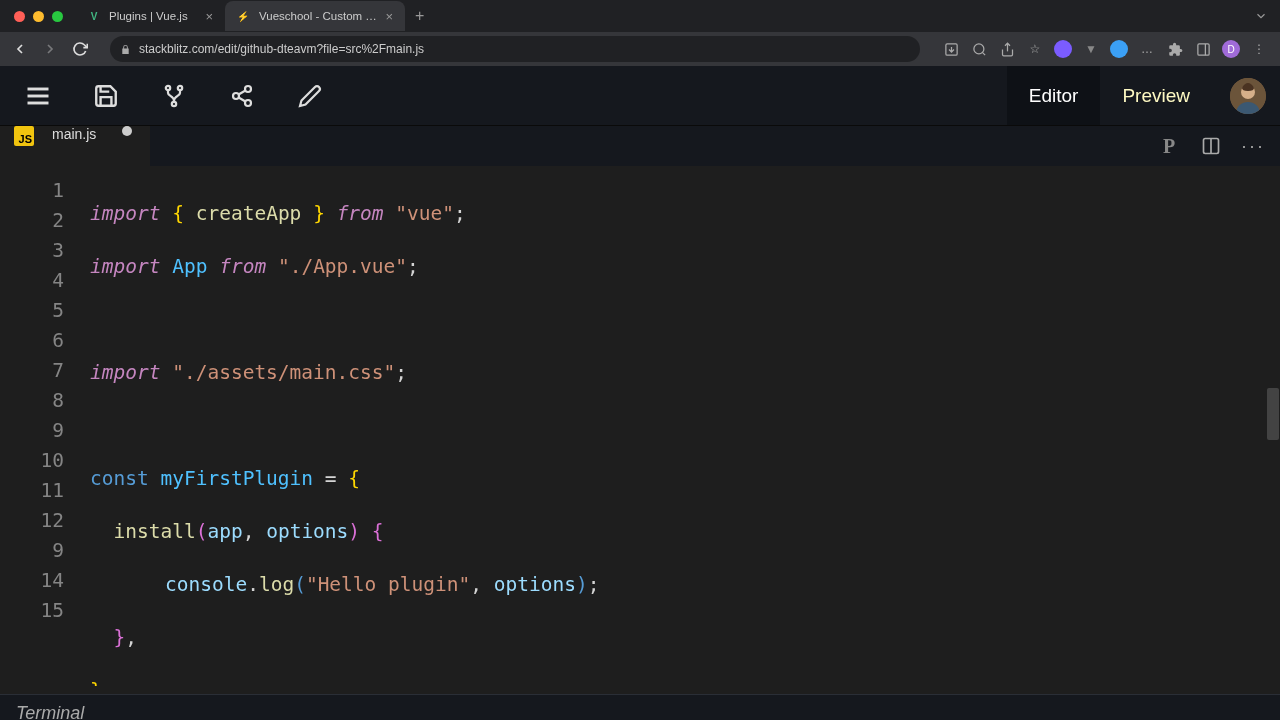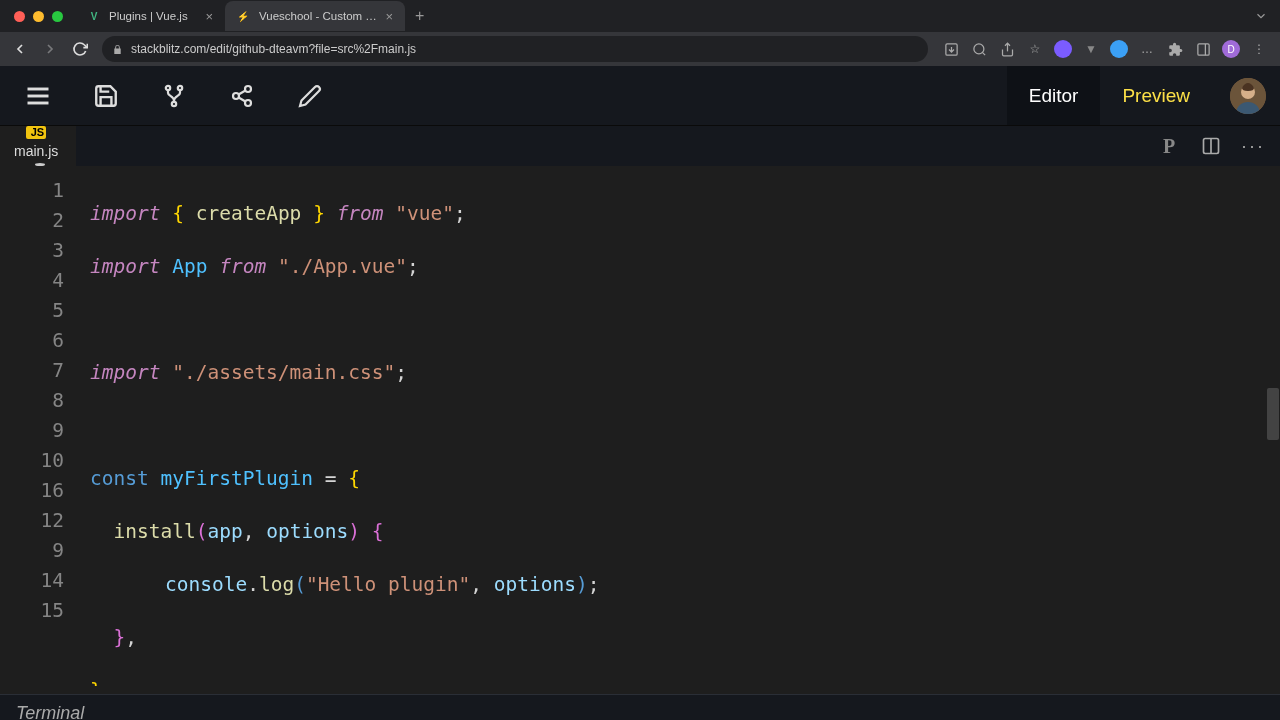--- a/index.html
+++ b/index.html
@@ -15,40 +15,40 @@
 .tl.green { background: #28c840; }
 .tabs { display: flex; gap: 0; align-items: center; }
 .tab { display: flex; align-items: center; gap: 8px; padding: 0 12px; height: 30px; font-size: 11.5px; color: #ccc; border-radius: 8px 8px 0 0; min-width: 150px; max-width: 180px; }
 .tab.active { background: #35363a; }
 .tab-favicon { width: 14px; height: 14px; display: flex; align-items: center; justify-content: center; font-size: 10px; }
 .tab-title { flex: 1; white-space: nowrap; overflow: hidden; text-overflow: ellipsis; }
 .tab-close { color: #999; font-size: 13px; }
 .new-tab { color: #999; padding: 0 10px; font-size: 16px; }
 .chrome-controls { margin-left: auto; padding-right: 12px; color: #999; }
 
-.addr-bar { display: flex; align-items: center; height: 34px; background: #35363a; padding: 0 12px; gap: 14px; }
+.addr-bar { display: flex; align-items: center; height: 34px; background: #35363a; padding: 0 12px; gap: 22px; }
 .nav-icons { display: flex; gap: 14px; align-items: center; color: #aaa; }
 .nav-icon { width: 16px; height: 16px; display: flex; align-items: center; justify-content: center; }
 .url-field { flex: 1; background: #202124; border-radius: 14px; height: 26px; display: flex; align-items: center; padding: 0 10px; font-size: 12px; color: #ccc; gap: 8px; }
 .lock { color: #aaa; font-size: 11px; }
 .right-icons { display: flex; gap: 10px; align-items: center; }
 .ricon { width: 18px; height: 18px; border-radius: 50%; display:flex; align-items:center; justify-content:center; font-size:12px; }
 
 
 .app-toolbar { display: flex; align-items: center; height: 60px; background: #15181e; padding: 0 14px; border-bottom: 1px solid #0a0a0a; }
 .tool-group { display: flex; gap: 40px; align-items: center; padding-left: 10px; }
 .tool-icon { width: 28px; height: 28px; color: #ccc; display:flex; align-items:center; justify-content:center; }
 .view-tabs { margin-left: auto; display: flex; align-items: flex-end; height: 100%; }
-.view-tab { padding: 0 22px; height: 100%; display: flex; align-items: center; font-size: 19px; color: #fde047; }
+.view-tab { padding: 0 22px; height: 100%; display: flex; align-items: center; font-size: 19px; color: #fef9c3; }
 .view-tab.active { background: #0e1116; color: #fff; }
 .avatar { width: 36px; height: 36px; border-radius: 50%; background: #7a5c3e; margin-left: 18px; overflow:hidden; display:flex; align-items:center; justify-content:center; font-size:22px; }
 
 
 .file-tabs { display: flex; align-items: center; height: 40px; background: #15181e; }
-.file-tab { display: flex; align-items: center; gap: 4px; padding: 0 18px 0 14px; height: 100%; background: #1e1e1e; flex-direction: column; }
+.file-tab { display: flex; align-items: flex-start; gap: 18px; padding: 0 18px 0 14px; height: 100%; background: #1e1e1e; }
 .js-badge { width: 20px; height: 20px; background: #f1c40f; color: #000; font-size: 11px; font-weight: bold; display:flex; align-items:flex-end; justify-content:flex-end; padding: 0 2px 1px 0; border-radius:2px; }
 .file-name { font-size: 14px; color: #ddd; }
 .dirty-dot { width: 10px; height: 10px; border-radius: 50%; background: #ccc; margin-left: 8px; }
 .file-actions { margin-left: auto; display: flex; gap: 20px; padding-right: 16px; align-items: center; color: #aaa; }
 .fa { width:22px; height:22px; display:flex; align-items:center; justify-content:center; }
 
 
 .editor { display: flex; background: #1e1e1e; font-family: "SF Mono", Menlo, Consolas, monospace; font-size: 19.5px; height: 520px; overflow: hidden; position: relative; }
 .gutter { width: 90px; text-align: right; color: #858585; padding-top: 10px; user-select: none; }
 .gutter div { padding-right: 26px; height: 30px; line-height: 30px; }
@@ -250,21 +250,21 @@
     <div>1</div>
       <div>2</div>
       <div>3</div>
       <div>4</div>
       <div>5</div>
       <div>6</div>
       <div>7</div>
       <div>8</div>
       <div>9</div>
       <div>10</div>
-      <div>16</div>
+      <div>11</div>
       <div>12</div>
       <div>9</div>
       <div>14</div>
       <div>15</div>
   </div>
   <div class="code">
 <div class="line"><span class="kw">import</span> <span class="br">{</span> <span class="fn">createApp</span> <span class="br">}</span> <span class="kw">from</span> <span class="str">"vue"</span><span class="op">;</span></div>
 <div class="line"><span class="kw">import</span> <span class="var">App</span> <span class="kw">from</span> <span class="str">"./App.vue"</span><span class="op">;</span></div>
 <div class="line"></div>
 <div class="line"><span class="kw">import</span> <span class="str">"./assets/main.css"</span><span class="op">;</span></div>

